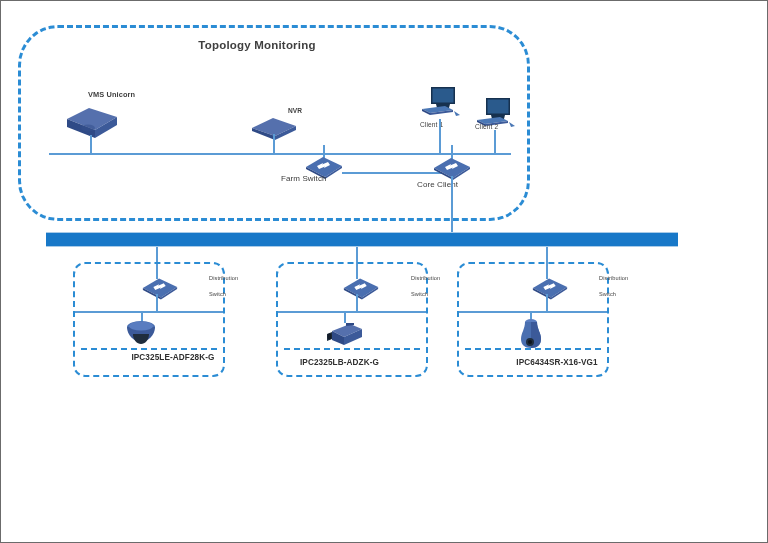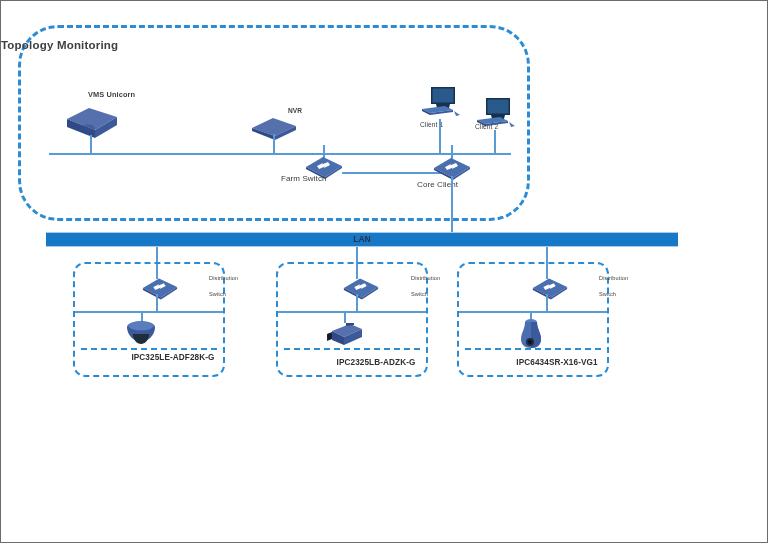--- a/index.html
+++ b/index.html
@@ -35,21 +35,21 @@
     height: 196px;
     border: 3px dashed #2b8cd4;
     border-radius: 40px;
     box-sizing: border-box;
   }
   .zone-title {
     position: absolute;
     left: 0;
     top: 38px;
     width: 512px;
-    text-align: left;
+    text-align: center;
     font-size: 11.5px;
     font-weight: bold;
     color: #3f3f3f;
     letter-spacing: .2px;
   }
 
   
   .hline {
     position: absolute;
     height: 1.6px;
@@ -223,21 +223,20 @@
           <polygon points="13,11 19,8 18,10.5 22,9 21,11.5 15,14"></polygon>
           <polygon points="26,10 20,13 21,10.5 17,12 18,9.5 24,7"></polygon>
         </g>
       </svg>
     </div>
     <div class="lbl sw" style="left:392px; top:179px;">Core Client</div>
 
     <div class="vline" style="left:450px; top:175px; height:57px;"></div>
 
     <div class="lan-bar"></div>
-    <div class="lan-text">LAN</div>
 
     <div class="vline" style="left:155px; top:246px; height:32px;"></div>
     <div class="cam-group" style="left:72px;"></div>
     <div class="ico" style="left:140px; top:275px; width:38px; height:24px;">
       <svg width="38" height="24" viewBox="0 0 40 24">
         <polygon points="2,12 19,2 38,11 21,22" fill="#4a6fb0"></polygon>
         <polygon points="2,12 2,14 21,24 21,22" fill="#2f4a86"></polygon>
         <polygon points="21,22 21,24 38,13 38,11" fill="#3c5a99"></polygon>
         <g fill="#ffffff">
           <polygon points="13,11 19,8 18,10.5 22,9 21,11.5 15,14"></polygon>
@@ -283,21 +282,21 @@
       <svg width="42" height="26" viewBox="0 0 42 26">
         <polygon points="8,10 26,3 38,8 20,16" fill="#5570ad"></polygon>
         <polygon points="8,10 8,19 20,24 20,16" fill="#2f4a86"></polygon>
         <polygon points="20,16 20,24 38,16 38,8" fill="#3c5a99"></polygon>
         <polygon points="3,13 8,11 8,18 3,20" fill="#1f2d3d"></polygon>
         <ellipse cx="5.5" cy="15.5" rx="2" ry="3" fill="#131c28"></ellipse>
         <polygon points="22,2 30,2 30,4 22,5" fill="#2f4a86"></polygon>
       </svg>
     </div>
     <div class="dotline" style="left:283px; top:347px; width:136px;"></div>
-    <div class="lbl cam" style="left:275px; top:357px; width:152px; text-align:center;">IPC2325LB-ADZK-G</div>
+    <div class="lbl cam" style="left:275px; top:357px; width:152px; text-align:left;">IPC2325LB-ADZK-G</div>
 
     <div class="vline" style="left:545px; top:246px; height:32px;"></div>
     <div class="cam-group" style="left:456px;"></div>
     <div class="ico" style="left:530px; top:275px; width:38px; height:24px;">
       <svg width="38" height="24" viewBox="0 0 40 24">
         <polygon points="2,12 19,2 38,11 21,22" fill="#4a6fb0"></polygon>
         <polygon points="2,12 2,14 21,24 21,22" fill="#2f4a86"></polygon>
         <polygon points="21,22 21,24 38,13 38,11" fill="#3c5a99"></polygon>
         <g fill="#ffffff">
           <polygon points="13,11 19,8 18,10.5 22,9 21,11.5 15,14"></polygon>

